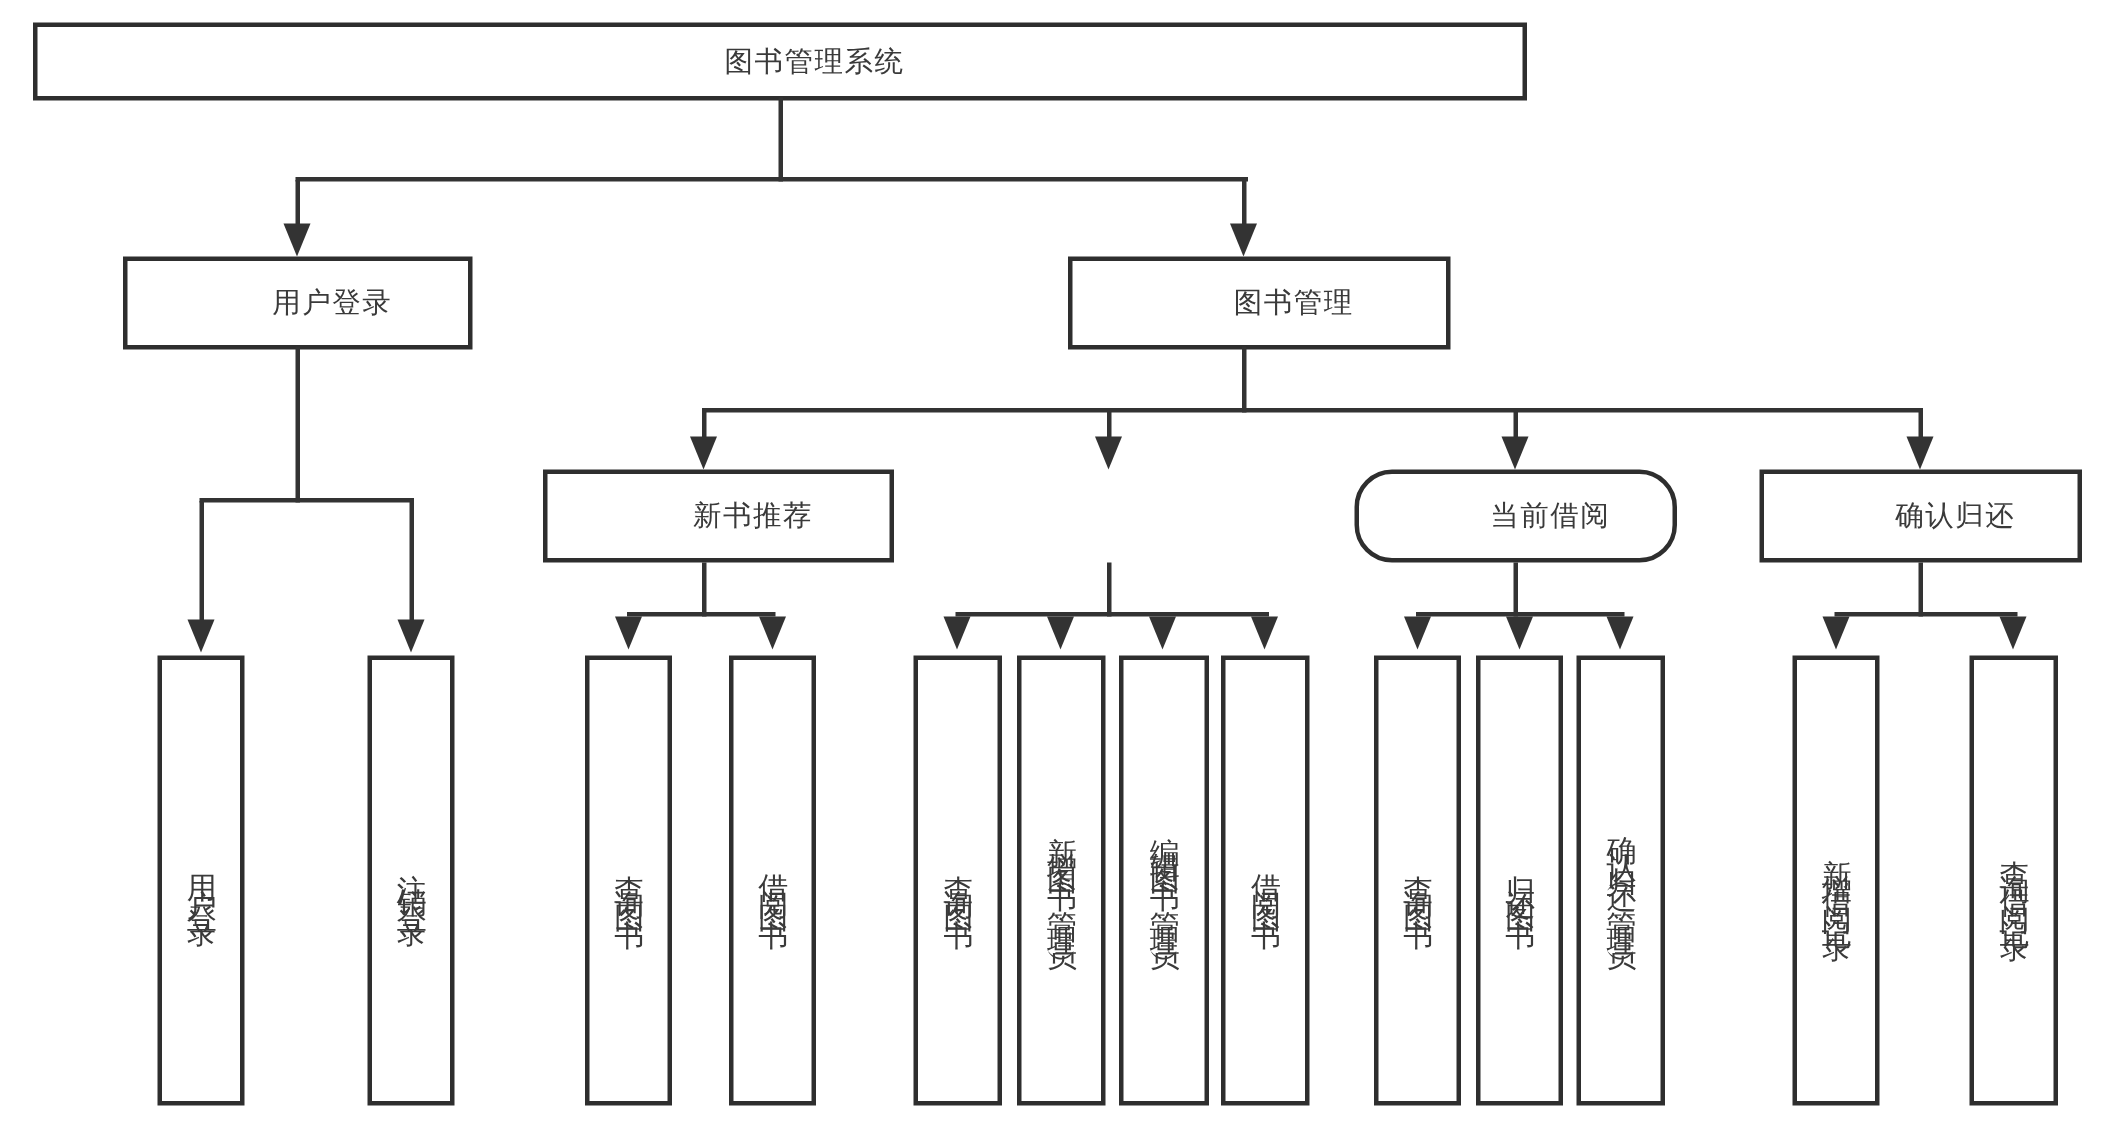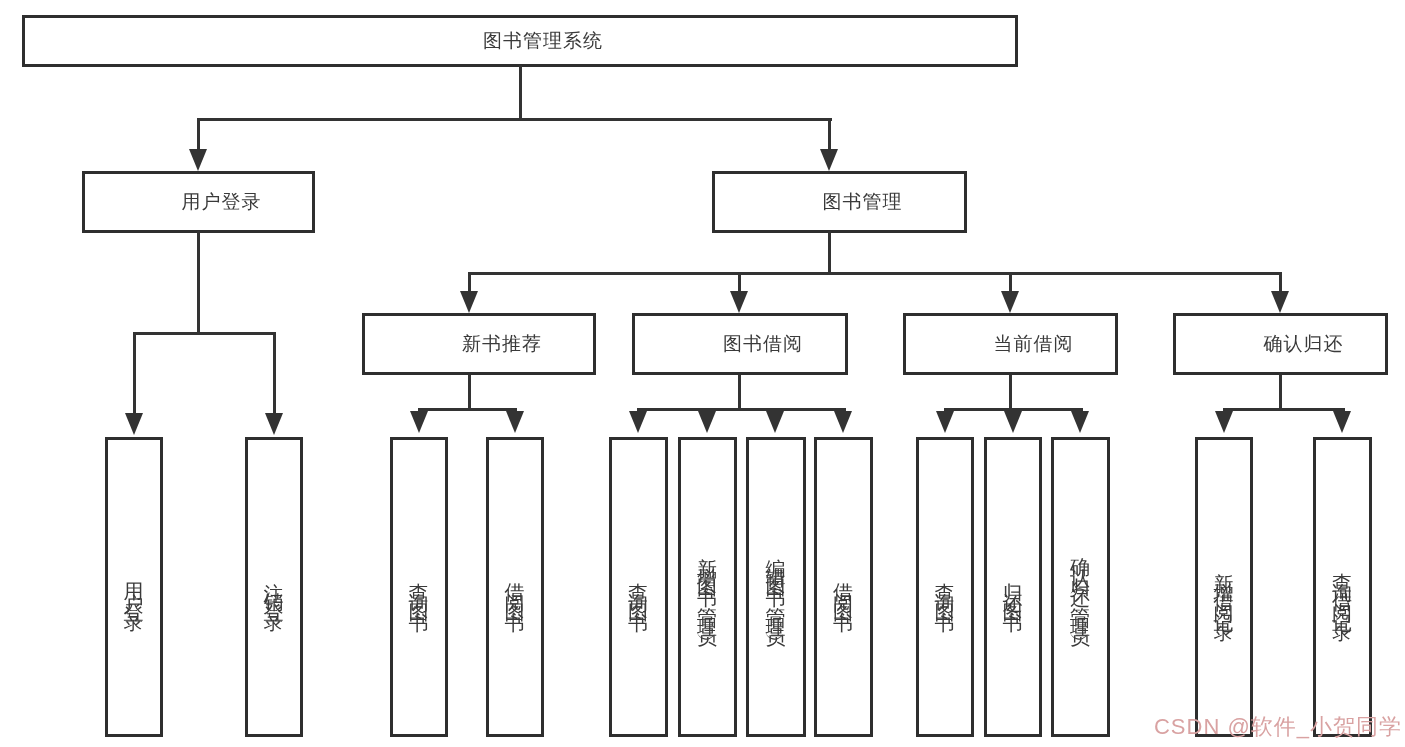--- a/index.html
+++ b/index.html
@@ -90,22 +90,21 @@
   <div class="line" style="left:468px; top:274px; width:3px; height:18px;"></div>
   <div class="arrow" style="left:460px; top:291px;"></div>
   <div class="line" style="left:738px; top:274px; width:3px; height:18px;"></div>
   <div class="arrow" style="left:730px; top:291px;"></div>
   <div class="line" style="left:1009px; top:274px; width:3px; height:18px;"></div>
   <div class="arrow" style="left:1001px; top:291px;"></div>
   <div class="line" style="left:1279px; top:274px; width:3px; height:18px;"></div>
   <div class="arrow" style="left:1271px; top:291px;"></div>
 
   <div class="node h-node" style="left:362px; top:313px; width:234px; height:62px;">新书推荐</div>
-  <div class="node h-node" style="left:632px; top:313px; width:216px; height:62px;">图书借阅</div>
-  <div class="node h-node" style="left:903px; top:313px; width:215px; height:62px;">当前借阅</div>
+  <div class="node h-node" style="left:903px; top:313px; width:215px; height:62px;border-radius:25px;">当前借阅</div>
   <div class="node h-node" style="left:1173px; top:313px; width:215px; height:62px;">确认归还</div>
 
   <div class="line" style="left:468px; top:375px; width:3px; height:36px;"></div>
   <div class="line" style="left:418px; top:408px; width:99px; height:3px;"></div>
   <div class="arrow" style="left:410px; top:411px;"></div>
   <div class="arrow" style="left:506px; top:411px;"></div>
 
   <div class="line" style="left:738px; top:375px; width:3px; height:36px;"></div>
   <div class="line" style="left:637px; top:408px; width:209px; height:3px;"></div>
   <div class="arrow" style="left:629px; top:411px;"></div>
@@ -135,15 +134,14 @@
   <div class="node v-node" style="left:746px; top:437px; width:60px; height:300px;">编辑图书（管理员）</div>
   <div class="node v-node" style="left:814px; top:437px; width:59px; height:300px;">借阅图书</div>
 
   <div class="node v-node" style="left:916px; top:437px; width:58px; height:300px;">查询图书</div>
   <div class="node v-node" style="left:984px; top:437px; width:58px; height:300px;">归还图书</div>
   <div class="node v-node" style="left:1051px; top:437px; width:59px; height:300px;">确认归还（管理员）</div>
 
   <div class="node v-node" style="left:1195px; top:437px; width:58px; height:300px;">新增借阅记录</div>
   <div class="node v-node" style="left:1313px; top:437px; width:59px; height:300px;">查询借阅记录</div>
 
-  <div class="watermark">CSDN @软件_小贺同学</div>
 
 </div>
 
 </body></html>

